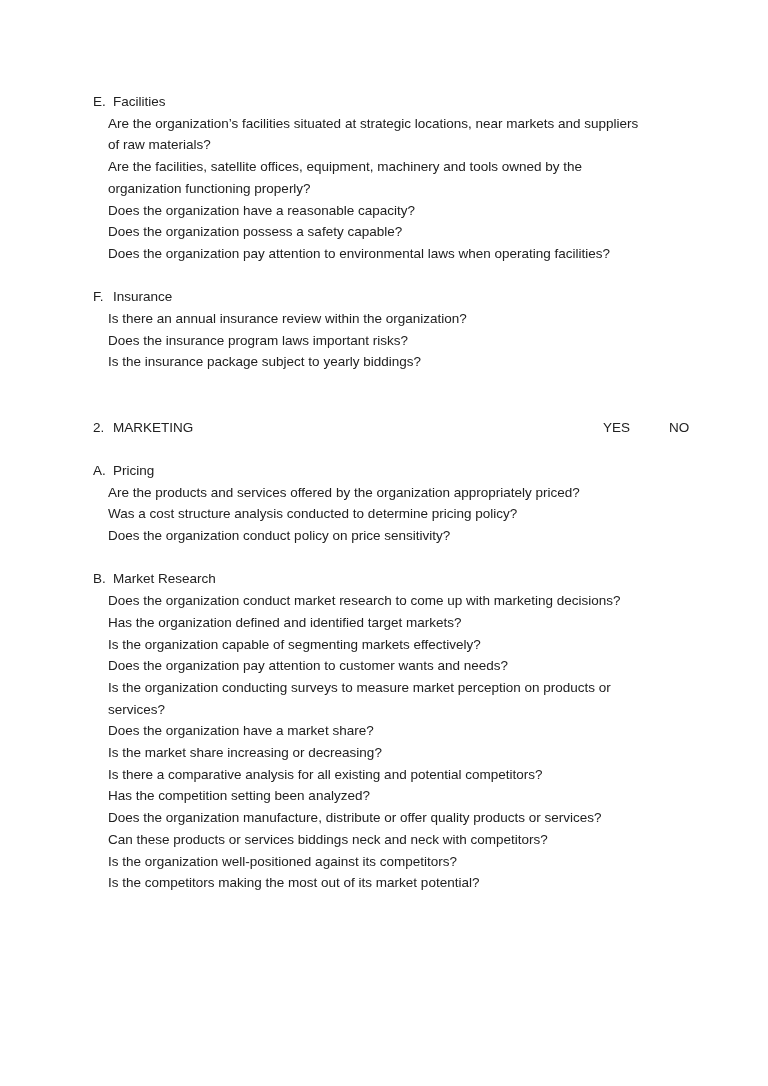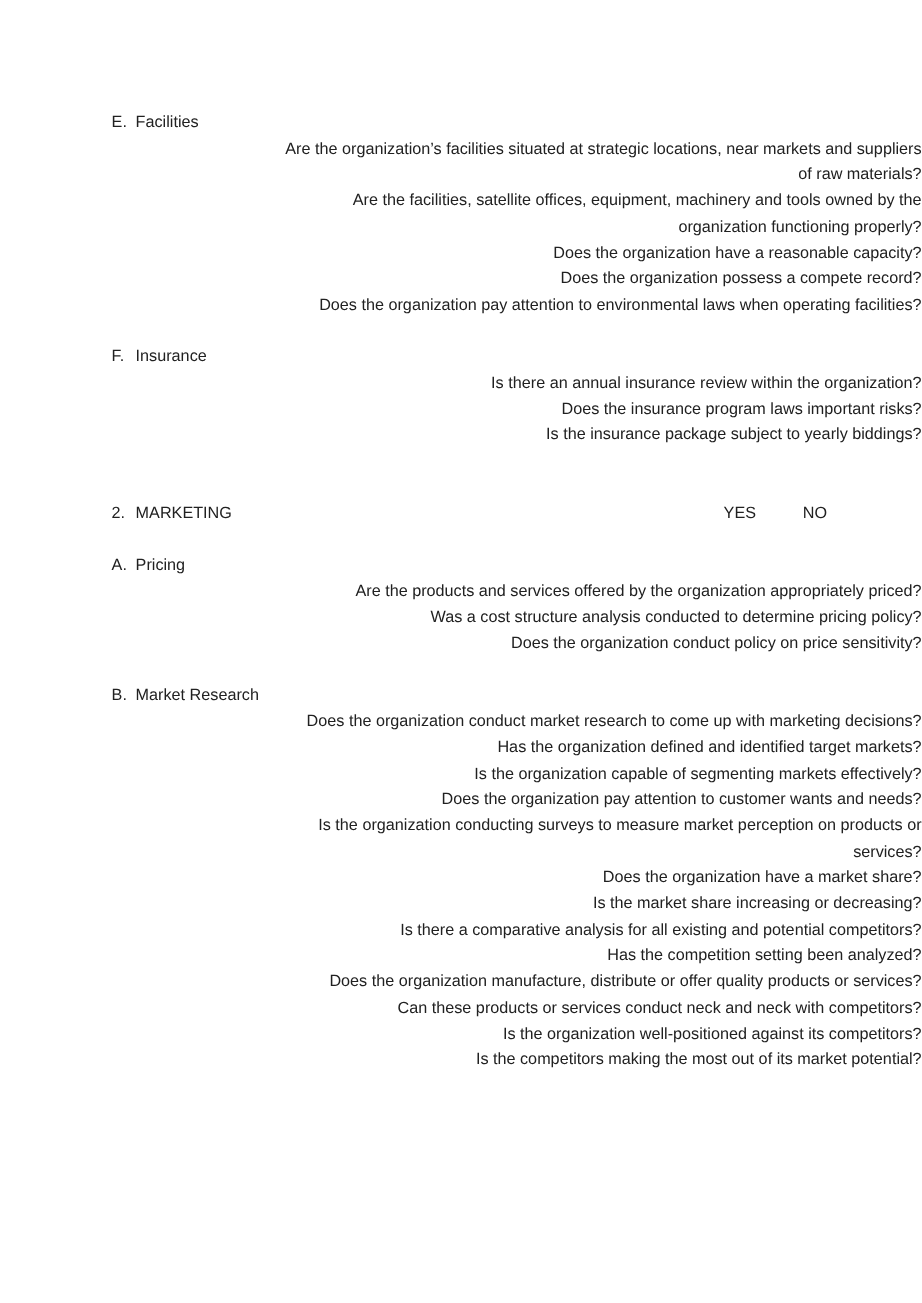--- a/index.html
+++ b/index.html
@@ -34,21 +34,20 @@
   .hrow {
     display: flex;
   }
   .letter {
     flex: 0 0 20px;
     width: 20px;
   }
   .questions p.question {
     margin: 0 0 0 15px;
     white-space: pre-line;
-    text-align: right;
   }
   .mainrow {
     position: relative;
     margin: 21.7px 0 21.7px 0;
     display: flex;
   }
   .mainrow .col {
     position: absolute;
     top: 0;
   }
@@ -67,21 +66,21 @@
     </div>
     <div class="questions">
   <p class="question">Are the organization’s facilities situated at strategic locations, near markets and suppliers
 of raw materials?</p>
 
   <p class="question">Are the facilities, satellite offices, equipment, machinery and tools owned by the
 organization functioning properly?</p>
 
   <p class="question">Does the organization have a reasonable capacity?</p>
 
-  <p class="question">Does the organization possess a compete record?</p>
+  <p class="question">Does the organization possess a safety capable?</p>
 
   <p class="question">Does the organization pay attention to environmental laws when operating facilities?</p>
 
 </div>
   </section>
 
   <section class="subsection">
     <div class="hrow">
       <span class="letter">F.</span>
       <span class="title">Insurance</span>
@@ -136,21 +135,21 @@
   <p class="question">Does the organization have a market share?</p>
 
   <p class="question">Is the market share increasing or decreasing?</p>
 
   <p class="question">Is there a comparative analysis for all existing and potential competitors?</p>
 
   <p class="question">Has the competition setting been analyzed?</p>
 
   <p class="question">Does the organization manufacture, distribute or offer quality products or services?</p>
 
-  <p class="question">Can these products or services conduct neck and neck with competitors?</p>
+  <p class="question">Can these products or services biddings neck and neck with competitors?</p>
 
   <p class="question">Is the organization well-positioned against its competitors?</p>
 
   <p class="question">Is the competitors making the most out of its market potential?</p>
 </div>
   </section>
 </div>
 </main>
 
 </body></html>

